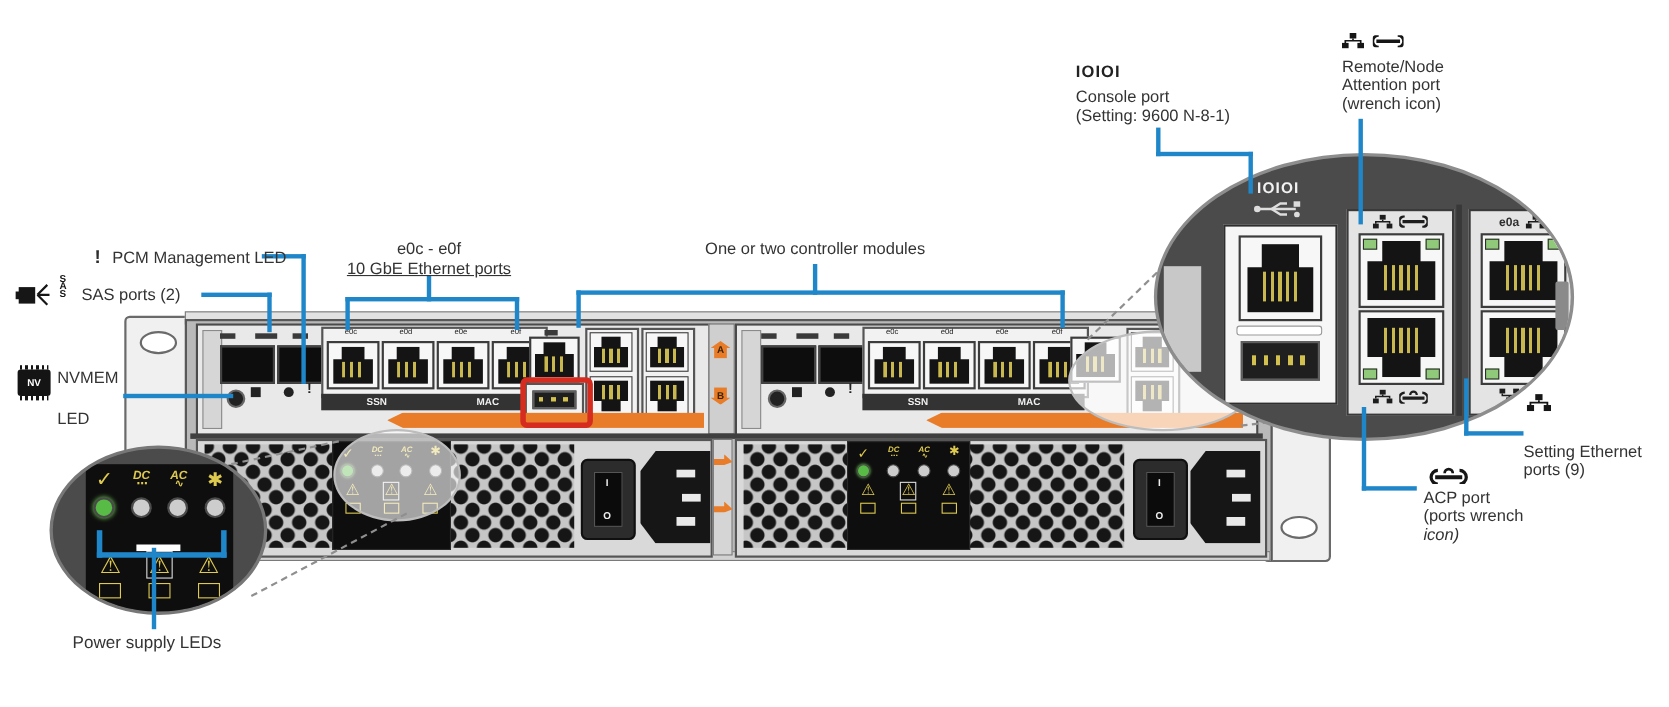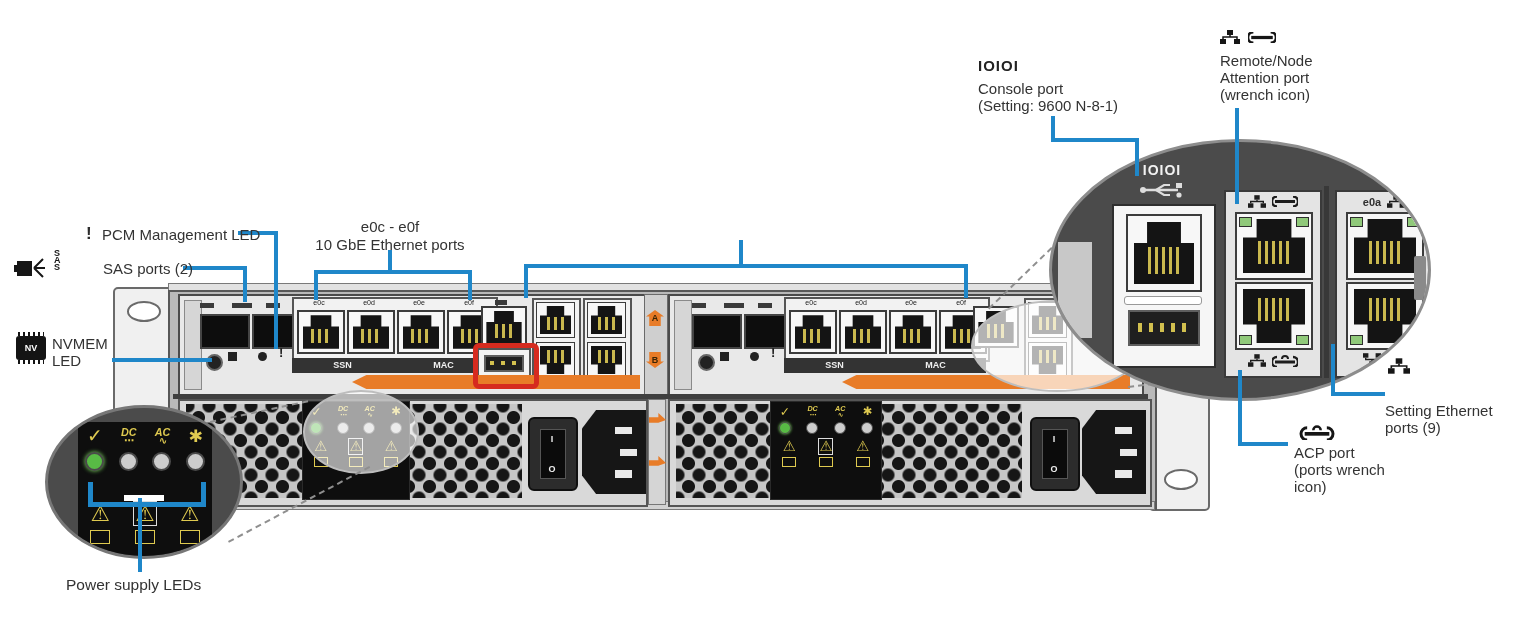--- a/index.html
+++ b/index.html
@@ -479,33 +479,36 @@
   <svg class="abs" style="left:14px;top:252px;" width="44" height="34" viewBox="0 0 44 34">
     <rect x="3" y="9" width="15" height="15" fill="#161616"></rect>
       <rect x="0" y="13" width="4" height="7" fill="#161616"></rect>
     <path d="M20 16l9-9M20 16h11M20 16l9 9" stroke="#161616" stroke-width="2" fill="none"></path>
   </svg>
   <div class="abs" style="left:54px;top:250px;display:flex;flex-direction:column;line-height:.8;font-size:9px;font-weight:bold;color:#161616;">
     <span>S</span>
     <span>A</span>
     <span>S</span>
   </div>
-  <span class="lbl" style="left:74px;top:260px;margin-left:29px;">SAS ports (2)</span>
+  <span class="lbl" style="left:74px;top:260px;">SAS ports (2)</span>
 
   <div class="chip" style="left:16px;top:336px;width:30px;height:24px;">
     <span>NV</span>
   </div>
   <span class="lbl" style="left:52px;top:335px;">NVMEM</span>
-  <span class="lbl" style="left:52px;top:352px;">LED</span>
+  <span class="lbl" style="left:52px;top:372px;">LED</span>
 
   <div class="abs" style="left:290px;top:218px;width:200px;text-align:center;">
     <div class="lbl" style="position:static;">e0c - e0f</div>
-    <div class="lbl" style="position:static;">10 GbE Ethernet ports</div>
-  </div>
-
+    <div class="lbl" style="position:static;text-decoration:underline;">10 GbE Ethernet ports</div>
+  </div>
+
+  <div class="abs" style="left:560px;top:218px;width:362px;text-align:center;">
+    <span class="lbl" style="position:static;">One or two controller modules</span>
+  </div>
 
   <span class="abs" style="left:978px;top:57px;font-size:15px;font-weight:bold;letter-spacing:1px;color:#222;">IOIOI</span>
   <span class="lbl" style="left:978px;top:80px;">Console port</span>
   <span class="lbl" style="left:978px;top:97px;">(Setting: 9600 N-8-1)</span>
 
   <div class="abs" style="left:1220px;top:30px;display:flex;gap:8px;align-items:center;">
     <svg width="20" height="14" viewBox="0 0 20 14">
         <rect x="7" y="0" width="6" height="5" fill="#161616"></rect>
         <rect x="0" y="9" width="6" height="5" fill="#161616"></rect>
         <rect x="14" y="9" width="6" height="5" fill="#161616"></rect>
@@ -529,16 +532,16 @@
   <span class="lbl" style="left:1385px;top:402px;">Setting Ethernet</span>
   <span class="lbl" style="left:1385px;top:419px;">ports (9)</span>
 
   <svg class="abs" style="left:1294px;top:424px;" width="46" height="16" viewBox="0 0 26 13">
       <path d="M3 8h20" stroke="#161616" stroke-width="3"></path>
       <path d="M5 3a5 5 0 0 0 0 10M21 3a5 5 0 0 1 0 10" stroke="#161616" stroke-width="2.4" fill="none"></path>
       <path d="M10 5a3 3 0 0 1 6 0" stroke="#161616" stroke-width="2" fill="none"></path>
     </svg>
   <span class="lbl" style="left:1294px;top:444px;">ACP port</span>
   <span class="lbl" style="left:1294px;top:461px;">(ports wrench</span>
-  <span class="lbl" style="left:1294px;top:478px;">icon)</span>
+  <span class="lbl" style="left:1294px;top:478px;font-style:italic;">icon)</span>
 
   <span class="lbl" style="left:66px;top:576px;font-size:15.5px;">Power supply LEDs</span>
 </div>
 
 </body></html>

